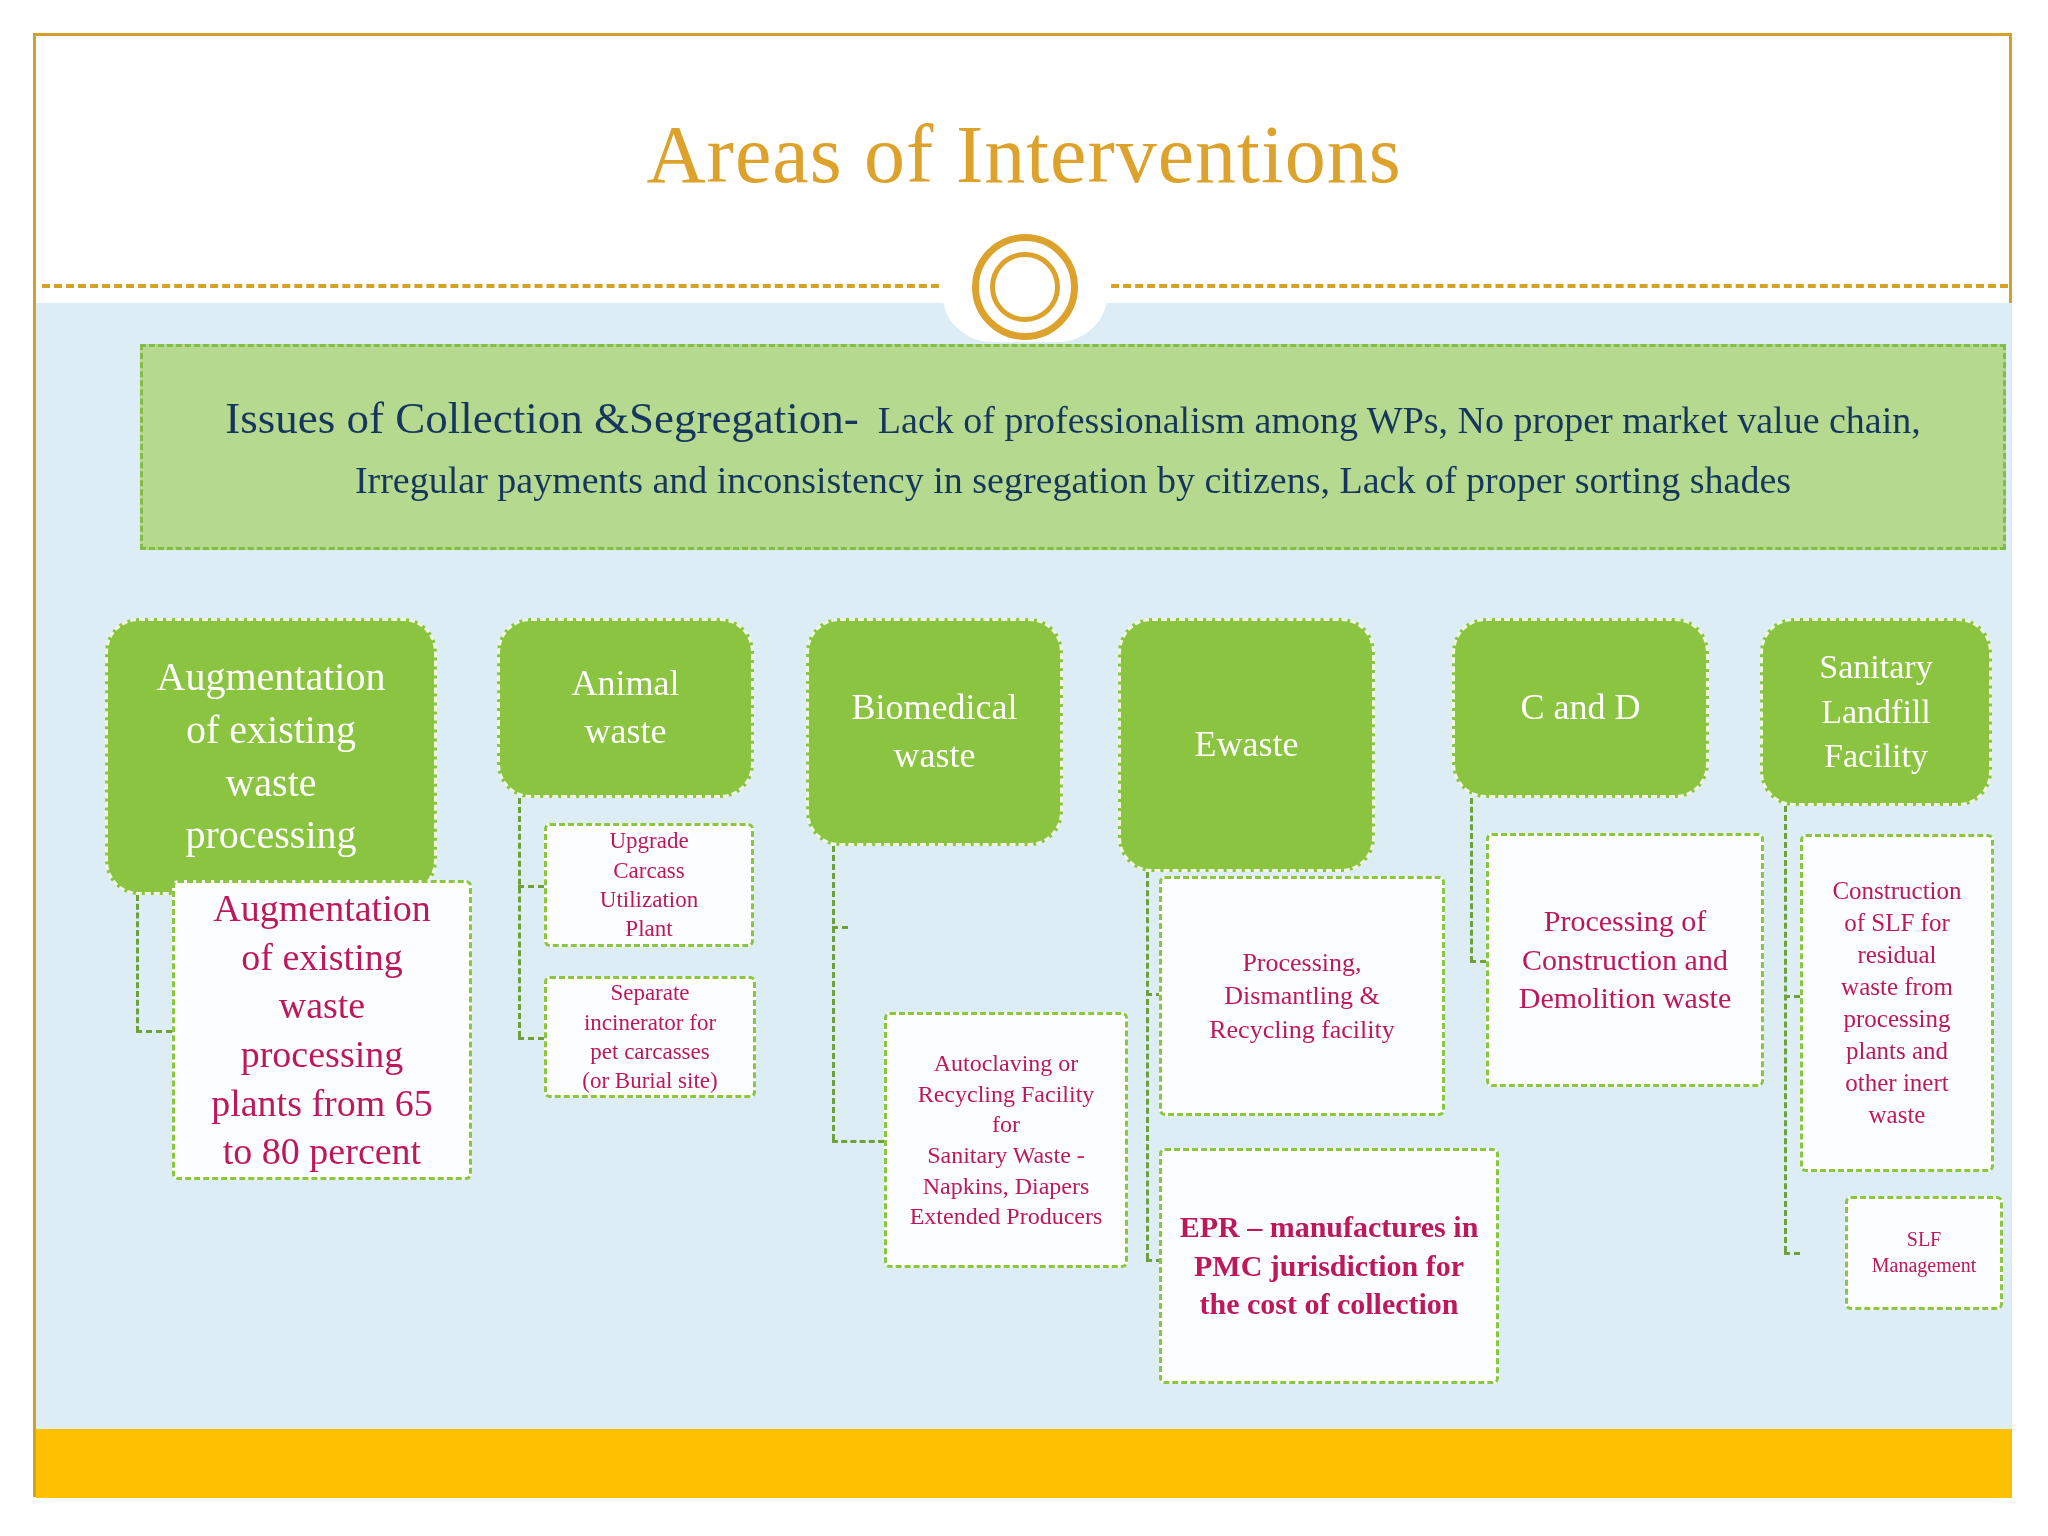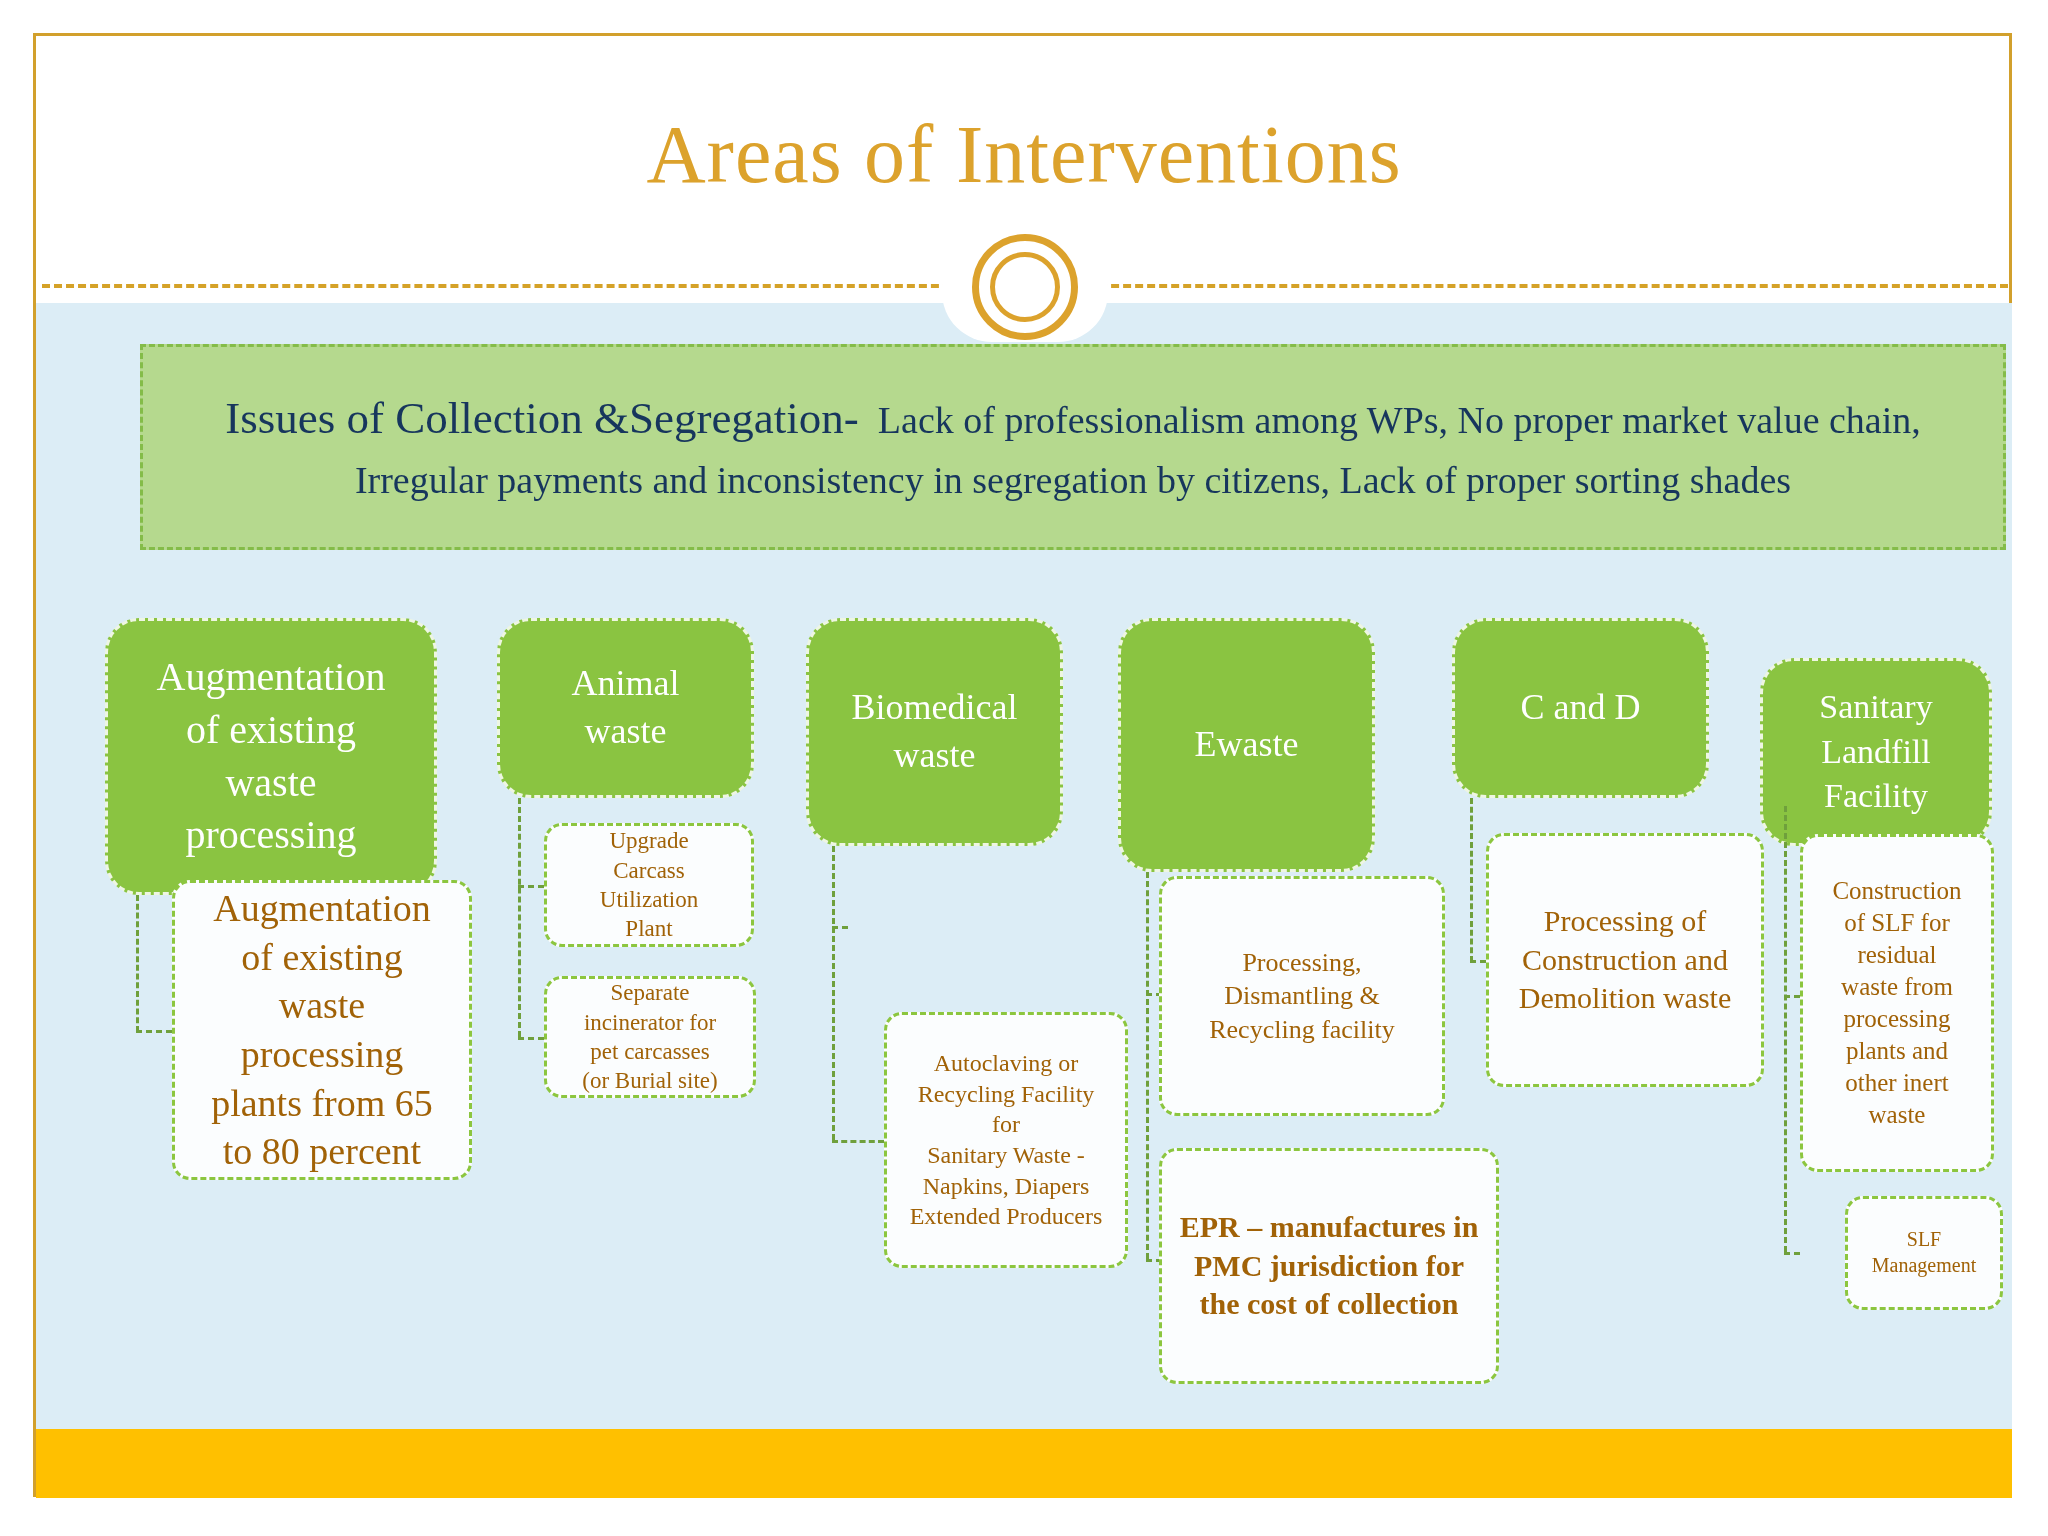--- a/index.html
+++ b/index.html
@@ -56,23 +56,23 @@
   
   .pnode{
     position:absolute;background:#8ac441;border:3px dashed rgba(255,255,255,.85);
     border-radius:34px;box-sizing:border-box;
     display:flex;align-items:center;justify-content:center;
     color:#ffffff;text-align:center;white-space:pre-line;line-height:1.32;
   }
   
   .cnode{
     position:absolute;background:#fbfdfe;border:3px dashed #8cc63f;
-    border-radius:18px;box-sizing:border-box;
+    border-radius:6px;box-sizing:border-box;
     display:flex;align-items:center;justify-content:center;
-    color:#a16207;text-align:center;white-space:pre-line;line-height:1.28;
+    color:#be185d;text-align:center;white-space:pre-line;line-height:1.28;
   }
   .vline{position:absolute;width:0;border-left:3px dashed #6fa03c;}
   .hline{position:absolute;height:0;border-top:3px dashed #6fa03c;}
 </style>
 </head>
 <body>
 
 <div id="canvas">
 
   <div class="frame"></div>
@@ -140,21 +140,21 @@
 PMC jurisdiction for
 the cost of collection</div>
 
   <div class="pnode" style="left:1452px;top:618px;width:257px;height:180px;font-size:36px;text-align:right;">C and D</div>
   <div class="vline" style="left:1470px;top:798px;height:164px;"></div>
   <div class="hline" style="left:1470px;top:960px;width:16px;"></div>
   <div class="cnode" style="left:1486px;top:833px;width:278px;height:254px;font-size:30px;">Processing of
 Construction and
 Demolition waste</div>
 
-  <div class="pnode" style="left:1760px;top:618px;width:232px;height:188px;font-size:34px;margin-top:40px;">Sanitary
+  <div class="pnode" style="left:1760px;top:618px;width:232px;height:188px;font-size:34px;">Sanitary
 Landfill
 Facility</div>
   <div class="vline" style="left:1784px;top:806px;height:446px;"></div>
   <div class="hline" style="left:1784px;top:995px;width:16px;"></div>
   <div class="hline" style="left:1784px;top:1252px;width:16px;"></div>
   <div class="cnode" style="left:1800px;top:834px;width:194px;height:338px;font-size:25px;">Construction
 of SLF for
 residual
 waste from
 processing

